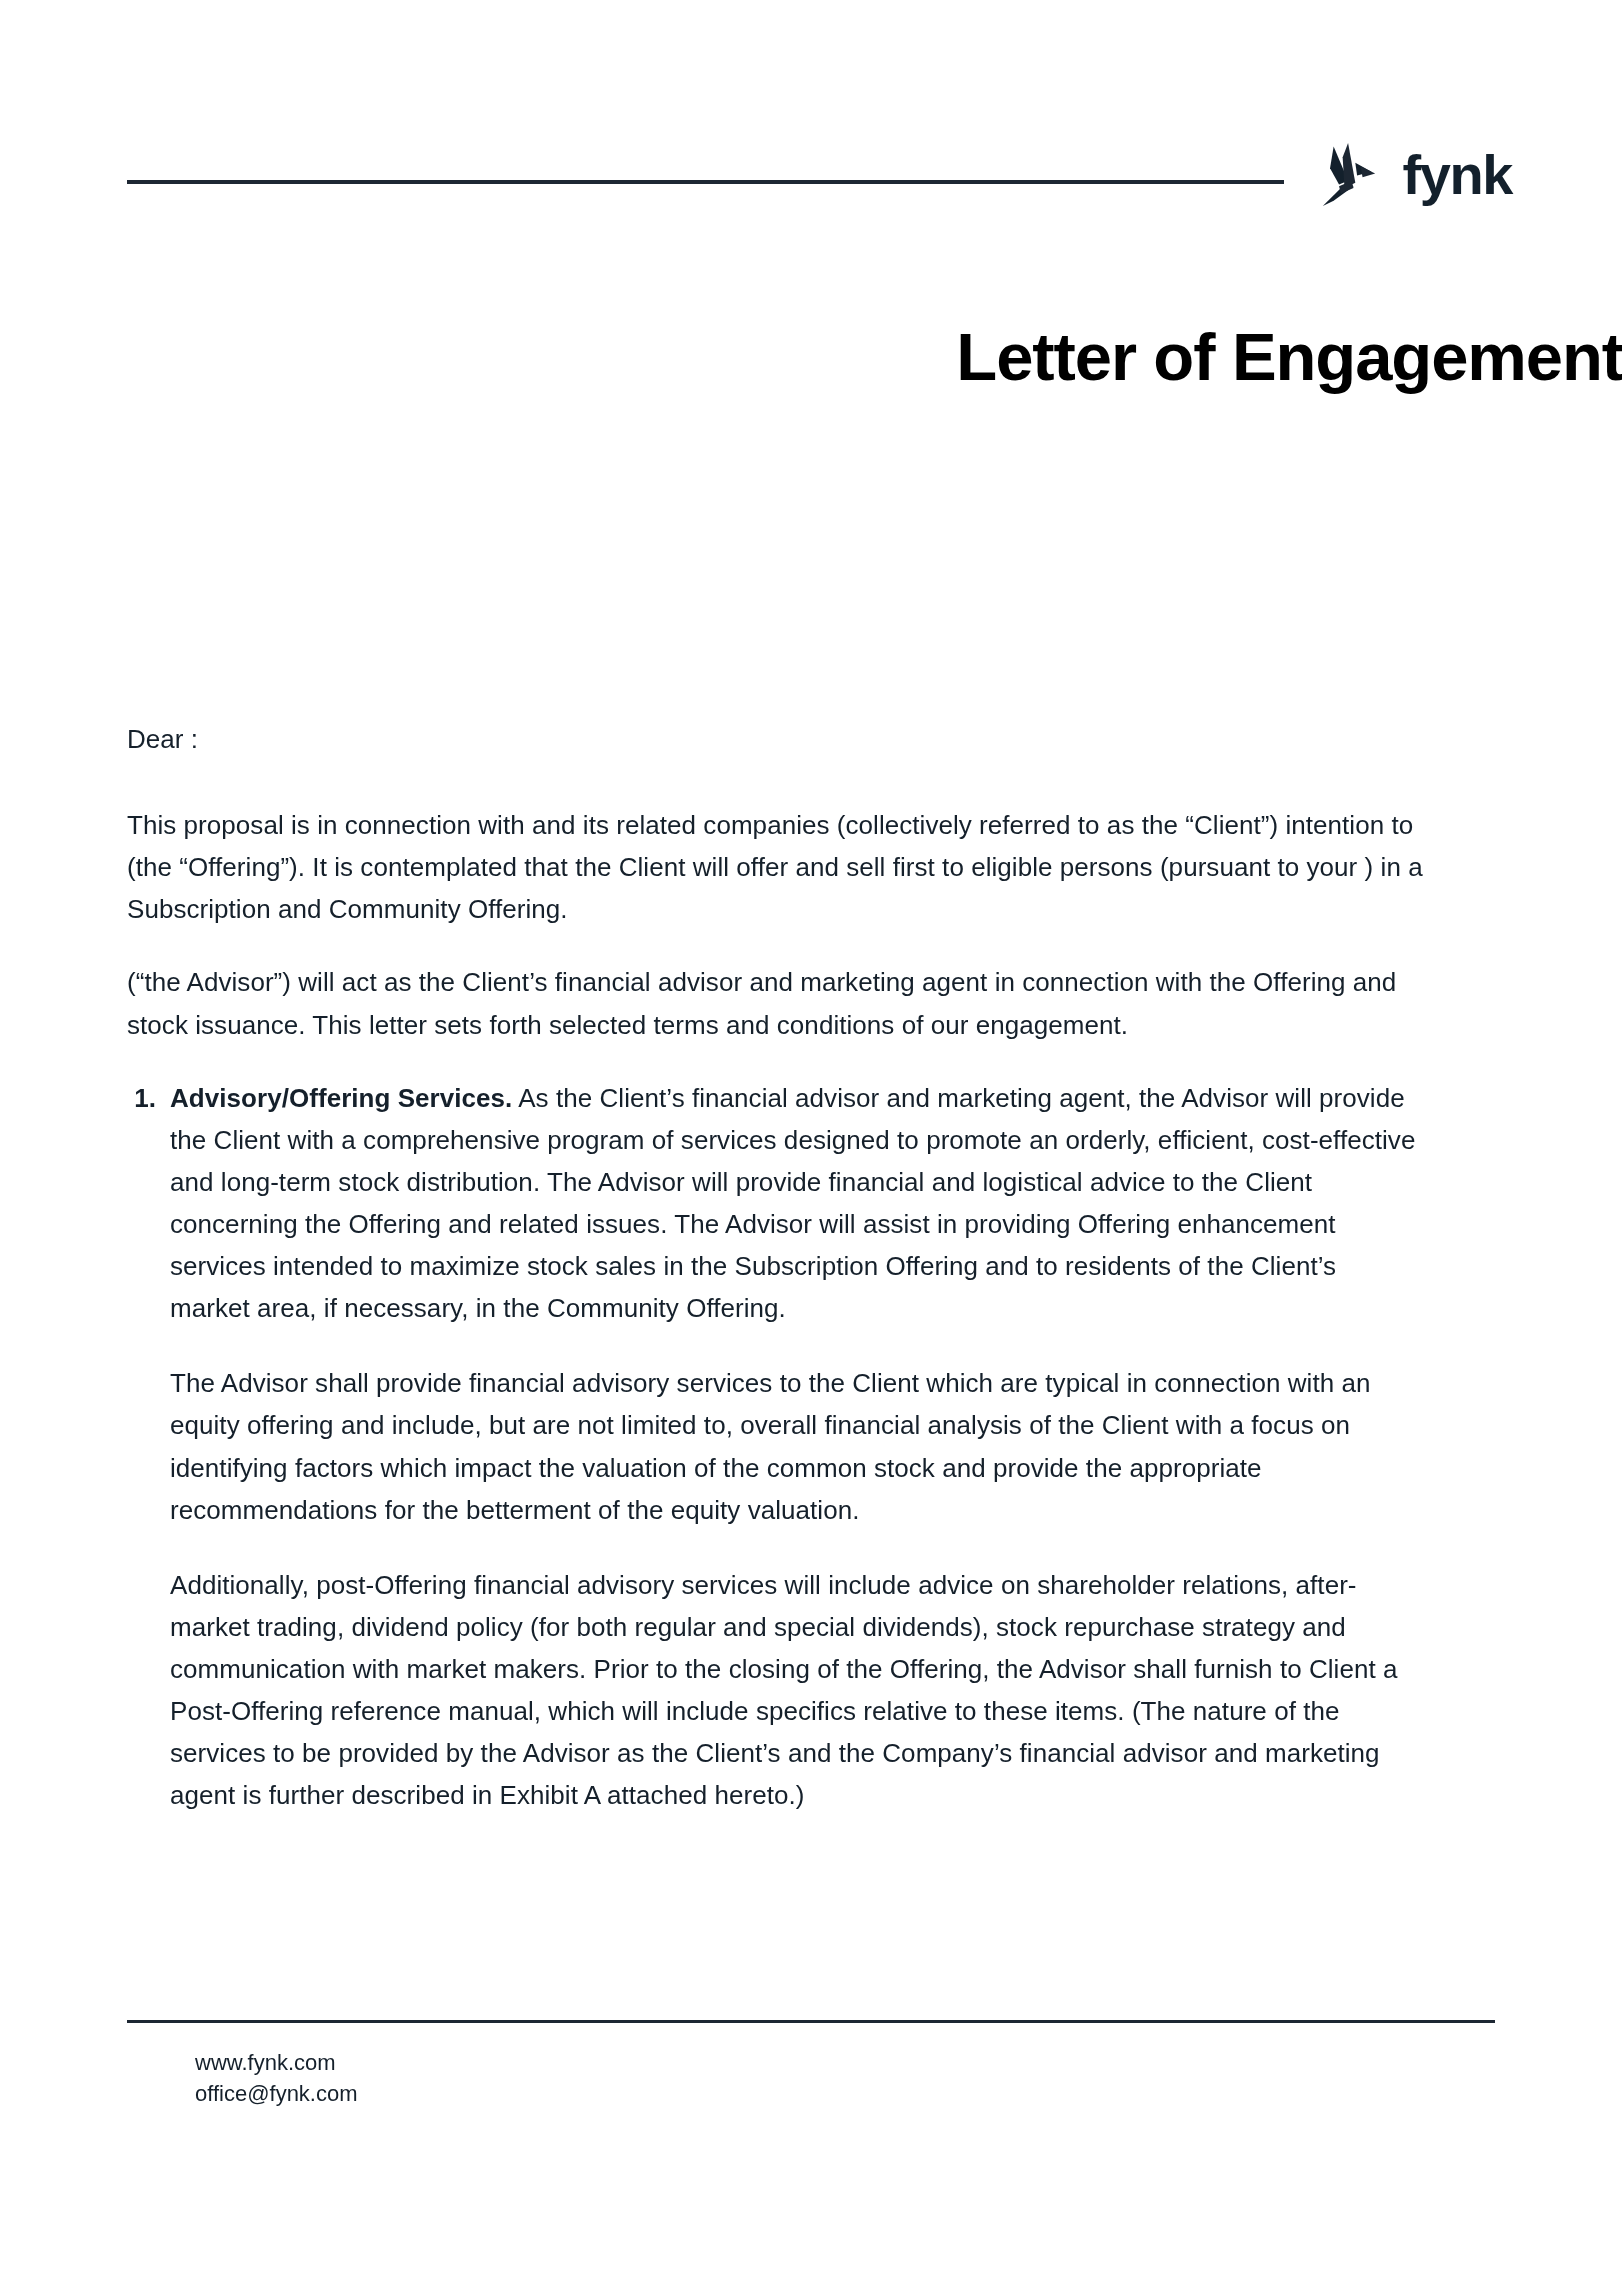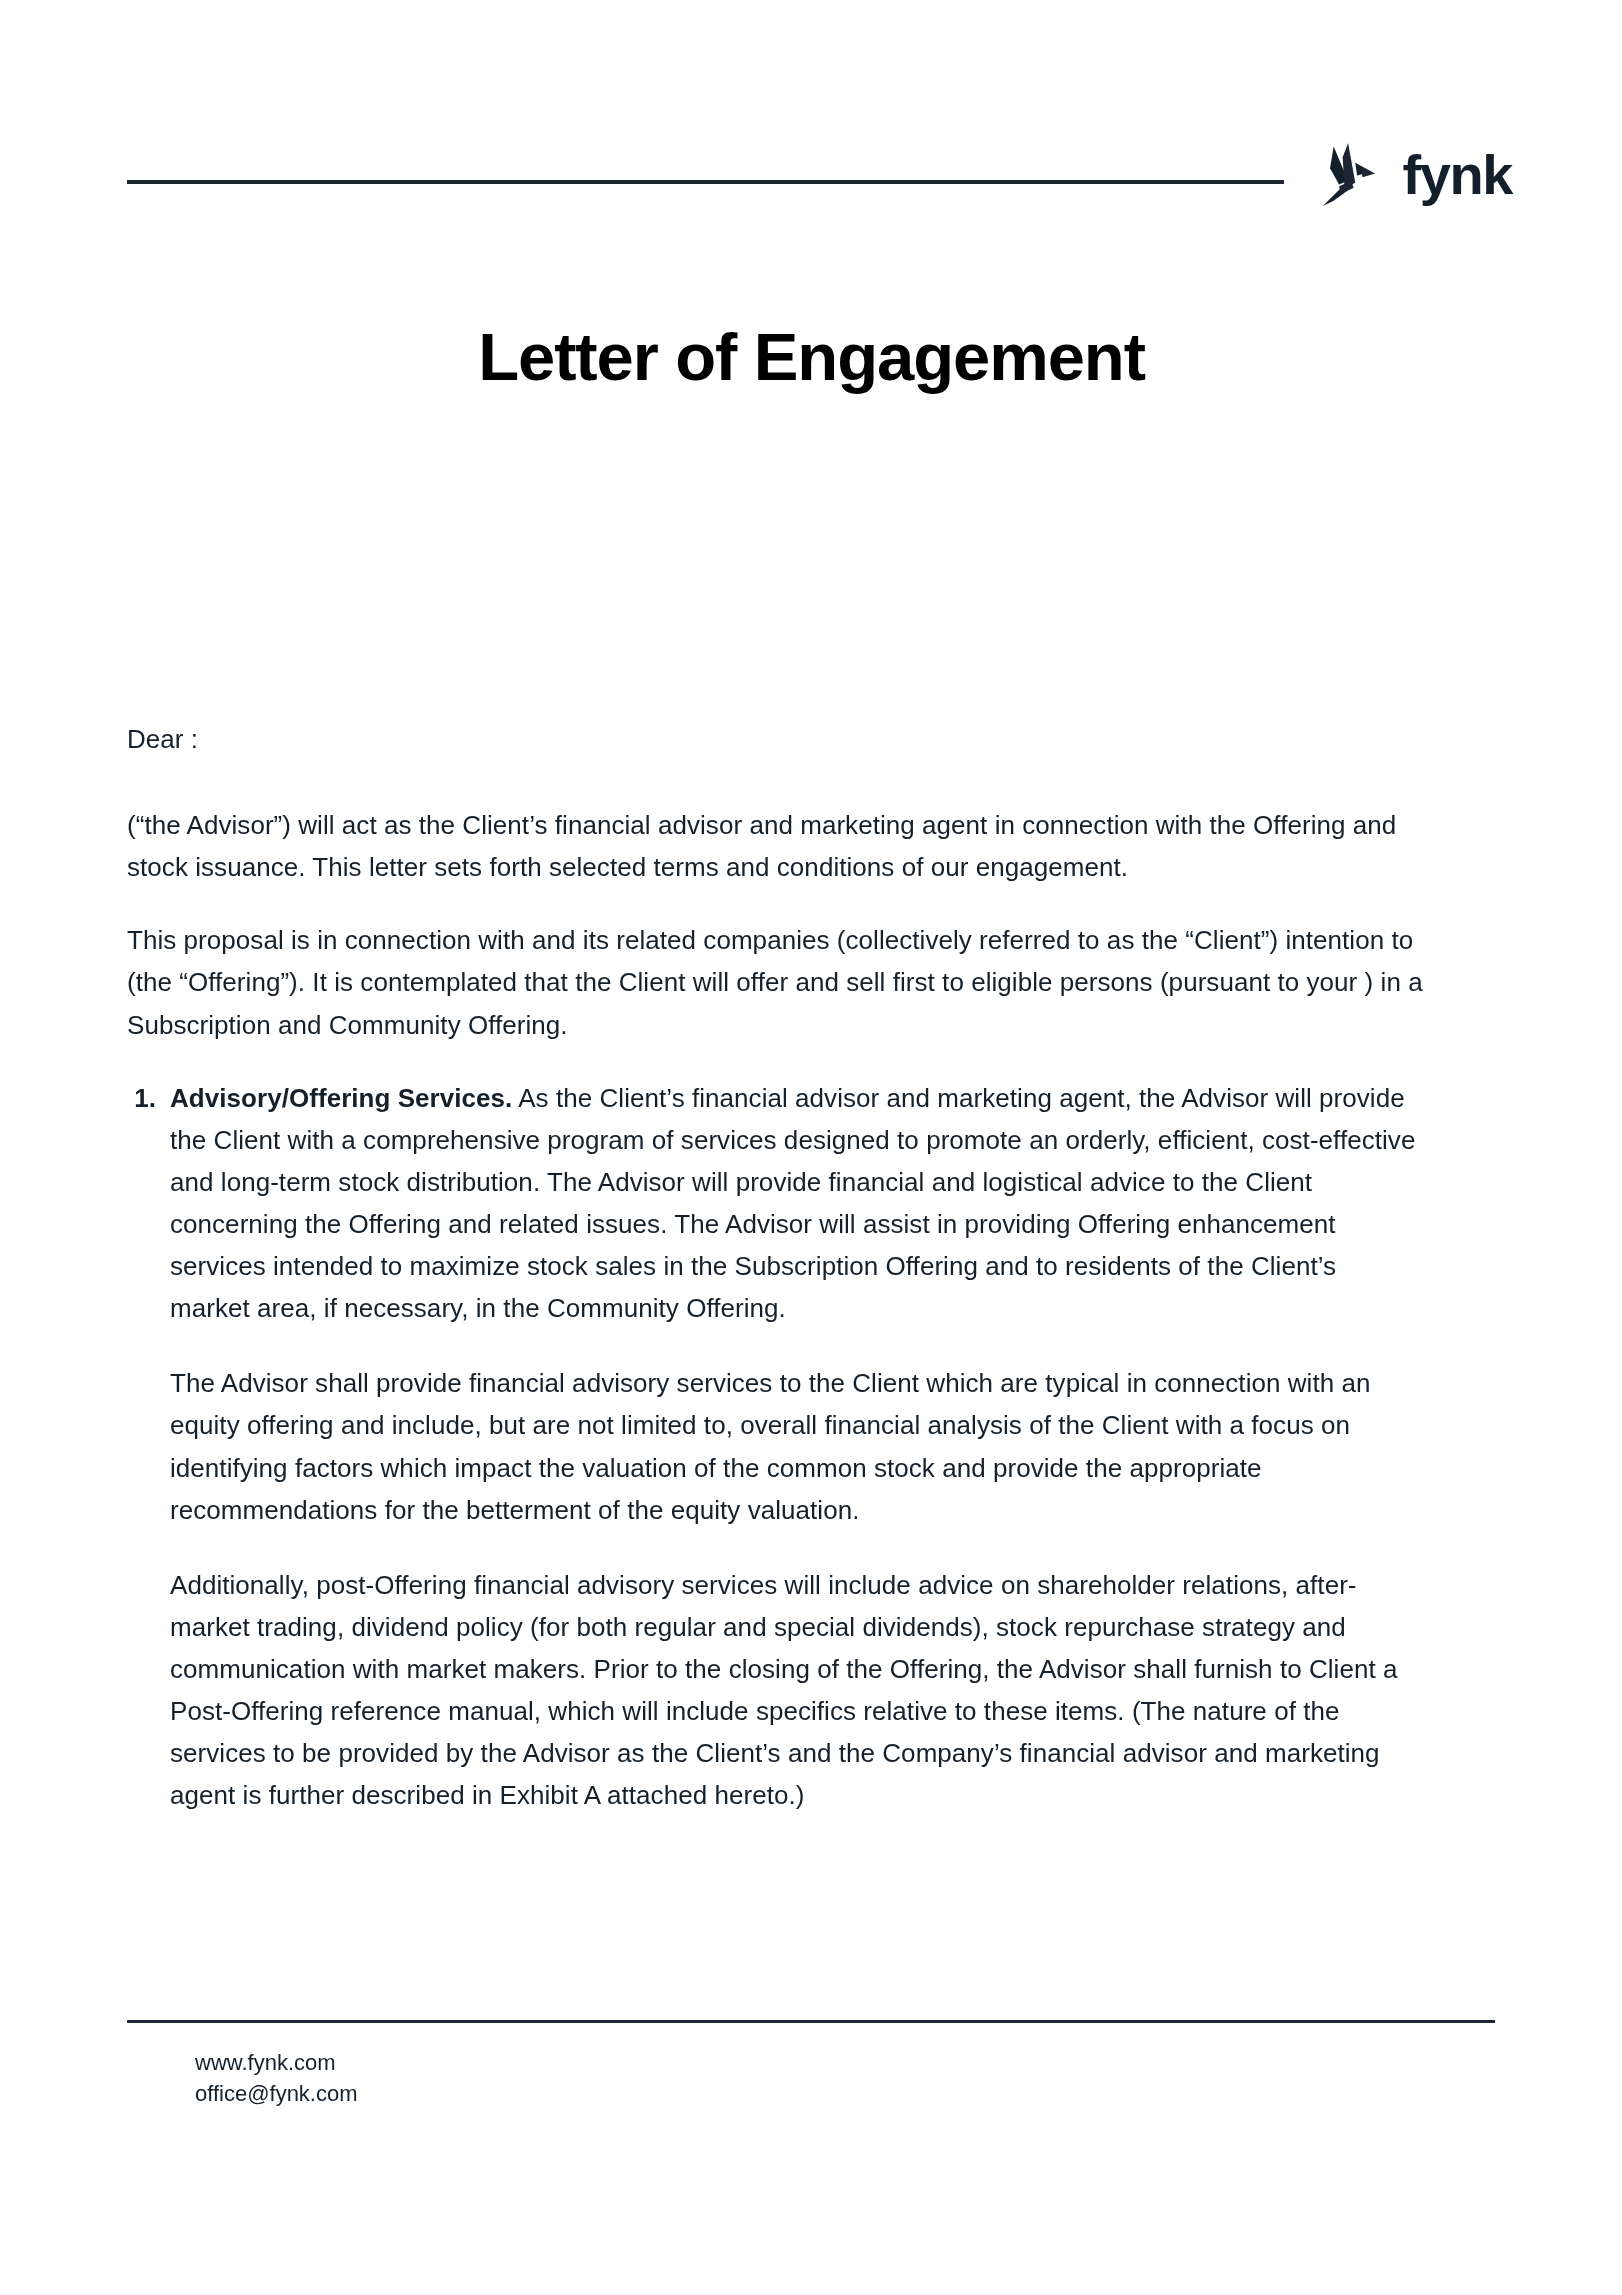--- a/index.html
+++ b/index.html
@@ -60,21 +60,21 @@
     line-height: 1;
     font-family: "Liberation Sans", sans-serif;
   }
 
   
   .doc-title {
     position: absolute;
     top: 320px;
     left: 0;
     right: 0;
-    text-align: center;
+    text-align: right;
     font-size: 67px;
     font-weight: 700;
     letter-spacing: -1.1px;
     color: #000000;
     line-height: 1.1;
   }
 
   
   .body-area {
     position: absolute;
@@ -182,23 +182,23 @@
       <div class="brand-word">fynk</div>
     </div>
   </div>
 
   <div class="doc-title">Letter of Engagement</div>
 
   <div class="body-area">
 
     <p class="para salutation">Dear :</p>
 
+    <p class="para">This proposal is in connection with and its related companies (collectively referred to as the “Client”) intention to (the “Offering”). It is contemplated that the Client will offer and sell first to eligible persons (pursuant to your ) in a Subscription and Community Offering.</p>
+
     <p class="para">(“the Advisor”) will act as the Client’s financial advisor and marketing agent in connection with the Offering and stock issuance. This letter sets forth selected terms and conditions of our engagement.</p>
-
-    <p class="para">This proposal is in connection with and its related companies (collectively referred to as the “Client”) intention to (the “Offering”). It is contemplated that the Client will offer and sell first to eligible persons (pursuant to your ) in a Subscription and Community Offering.</p>
 
     <ol class="num-list">
       <li>
         <span class="li-marker">1.</span>
 
         <p class="li-para"><span class="run-in">Advisory/Offering Services.</span><span> As the Client’s financial advisor and marketing agent, the Advisor will provide the Client with a comprehensive program of services designed to promote an orderly, efficient, cost-effective and long-term stock distribution. The Advisor will provide financial and logistical advice to the Client concerning the Offering and related issues. The Advisor will assist in providing Offering enhancement services intended to maximize stock sales in the Subscription Offering and to residents of the Client’s market area, if necessary, in the Community Offering.</span></p>
 
         <p class="li-para">The Advisor shall provide financial advisory services to the Client which are typical in connection with an equity offering and include, but are not limited to, overall financial analysis of the Client with a focus on identifying factors which impact the valuation of the common stock and provide the appropriate recommendations for the betterment of the equity valuation.</p>
 
         <p class="li-para">Additionally, post-Offering financial advisory services will include advice on shareholder relations, after-market trading, dividend policy (for both regular and special dividends), stock repurchase strategy and communication with market makers. Prior to the closing of the Offering, the Advisor shall furnish to Client a Post-Offering reference manual, which will include specifics relative to these items. (The nature of the services to be provided by the Advisor as the Client’s and the Company’s financial advisor and marketing agent is further described in Exhibit A attached hereto.)</p>

